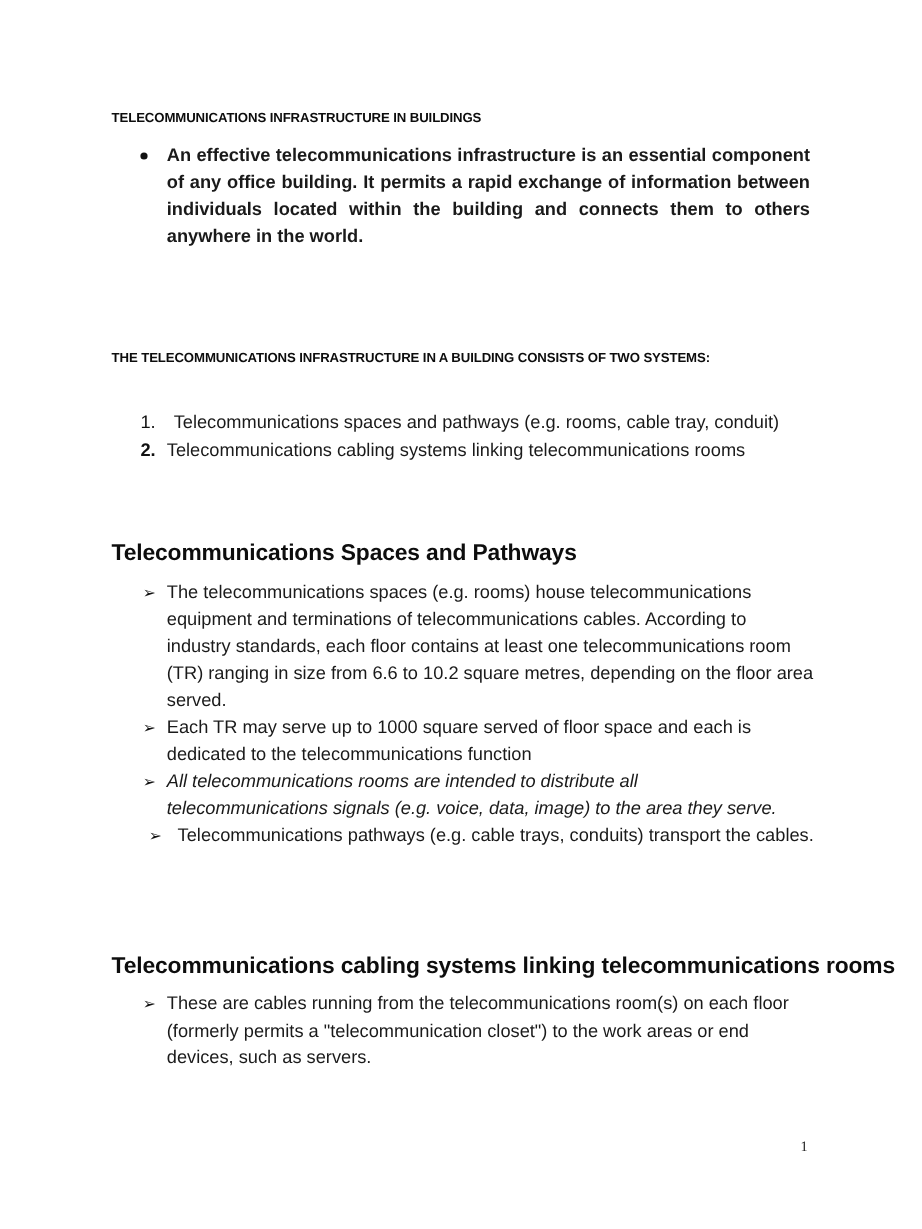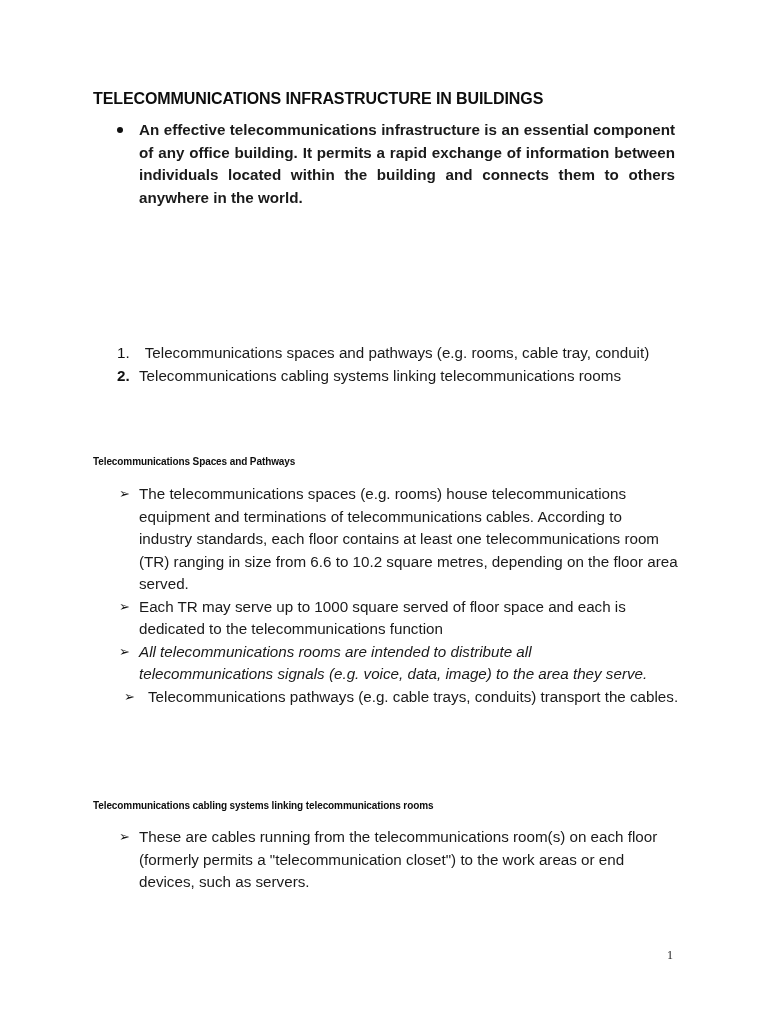--- a/index.html
+++ b/index.html
@@ -23,22 +23,22 @@
     }
     .h {
       position: absolute;
       left: 93px;
       font-weight: bold;
       font-size: 14.6px;
       line-height: 22.5px;
       letter-spacing: -0.1px;
       color: #0d0d0d;
     }
-    .h.upper { font-size: 16px; }
-    .h.sub { font-size: 10px; }
+    .h.upper { font-size: 11px; }
+    .h.sub { font-size: 19px; }
     .list {
       position: absolute;
       font-size: 15.2px;
       line-height: 22.5px;
       color: #1a1a1a;
     }
     .item {
       position: relative;
       padding-left: 0;
     }
@@ -78,20 +78,21 @@
 
   <div class="h upper" style="top:88px;width:600px;">TELECOMMUNICATIONS INFRASTRUCTURE IN BUILDINGS</div>
 
   <div class="list" style="left:139px;top:119px;width:536px;font-weight:bold;">
     <div class="item">
       <span class="marker dot" style="left:-22px;"></span>
       <span class="text justify">An effective telecommunications infrastructure is an essential component of any office building. It permits a rapid exchange of information between individuals located within the building and connects them to others anywhere in the world.</span>
     </div>
   </div>
 
+  <div class="h upper" style="top:288px;width:585px;">THE TELECOMMUNICATIONS INFRASTRUCTURE IN A BUILDING CONSISTS OF TWO SYSTEMS:</div>
 
   <div class="list" style="left:139px;top:342px;width:536px;">
     <div class="item">
       <span class="marker num" style="left:-22px;">1.</span>
       <span class="text" style="padding-right:20px;text-align:center;">Telecommunications spaces and pathways (e.g. rooms, cable tray, conduit)</span>
     </div>
     <div class="item">
       <span class="marker num bold" style="left:-22px;">2.</span>
       <span class="text" style="white-space:nowrap;">Telecommunications cabling systems linking telecommunications rooms</span>
     </div>

